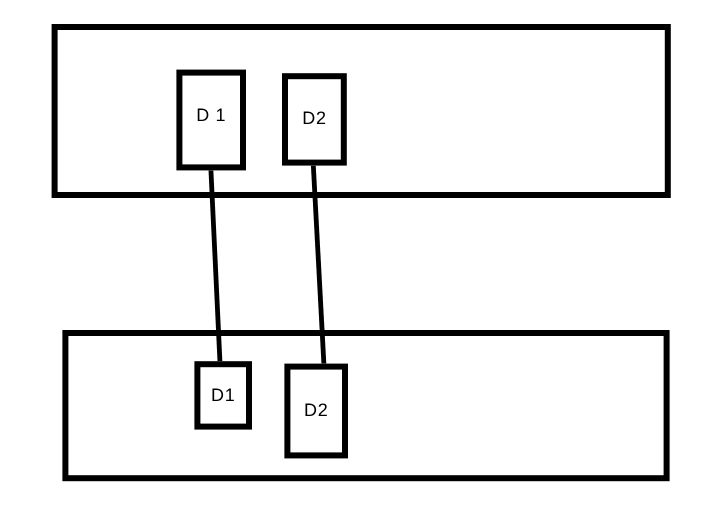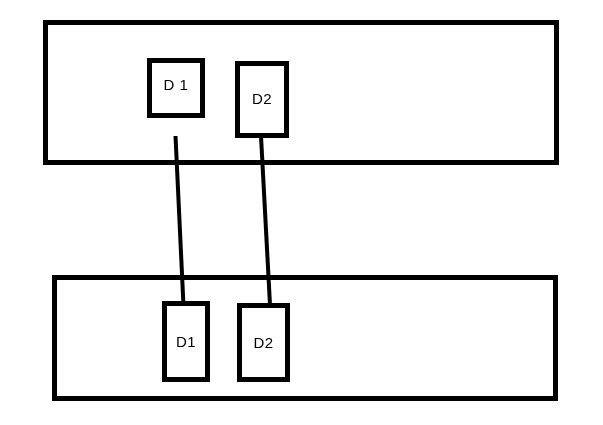--- a/index.html
+++ b/index.html
@@ -36,23 +36,23 @@
     box-sizing: border-box;
     border: 5px solid var(--stroke, #000000);
     background: #ffffff;
     display: flex;
     align-items: center;
     justify-content: center;
     font-size: 15px;
     color: #000000;
     letter-spacing: 0.5px;
   }
-  .node-top-d1    { left: 147px; top: 58px;  width: 58px; height: 60px; padding-bottom: 8px; }
+  .node-top-d1    { left: 147px; top: 58px;  width: 58px; height: 84px; padding-bottom: 8px; }
   .node-top-d2    { left: 235px; top: 61px;  width: 54px; height: 77px; padding-bottom: 2px; }
-  .node-bottom-d1 { left: 162px; top: 301px; width: 48px; height: 81px; }
+  .node-bottom-d1 { left: 162px; top: 301px; width: 48px; height: 57px; }
   .node-bottom-d2 { left: 237px; top: 303px; width: 53px; height: 79px; }
 </style>
 </head>
 <body>
 
 <div class="canvas">
 
   <div class="container-rect container-top"></div>
 
   <div class="container-rect container-bottom"></div>

